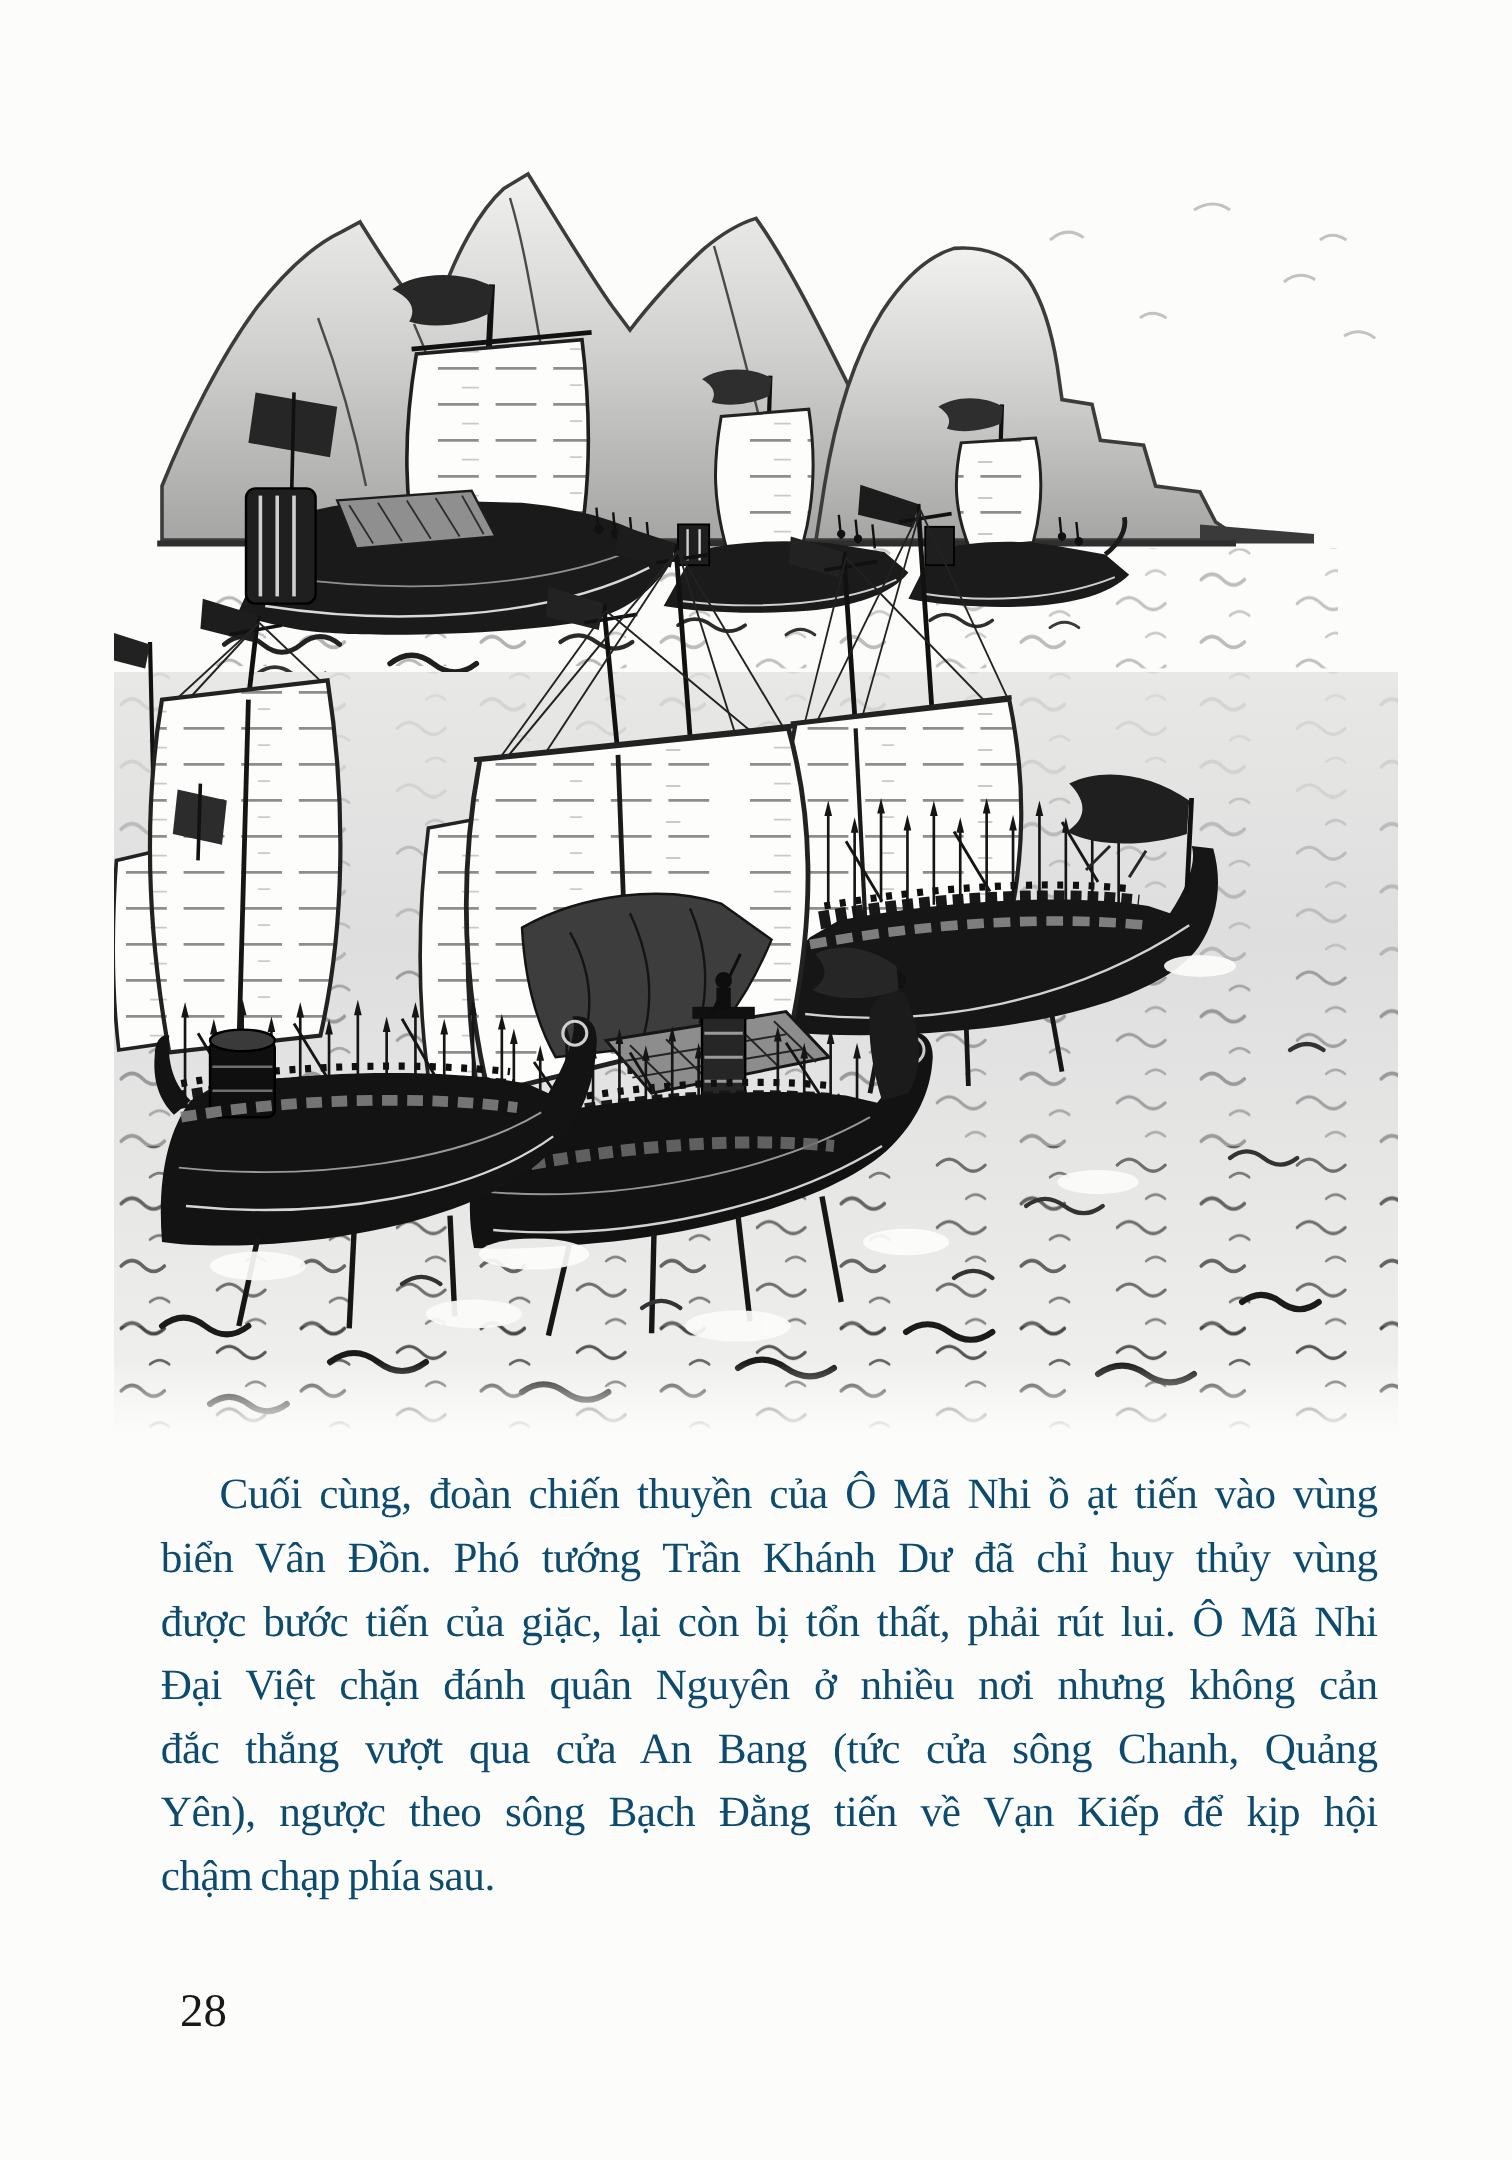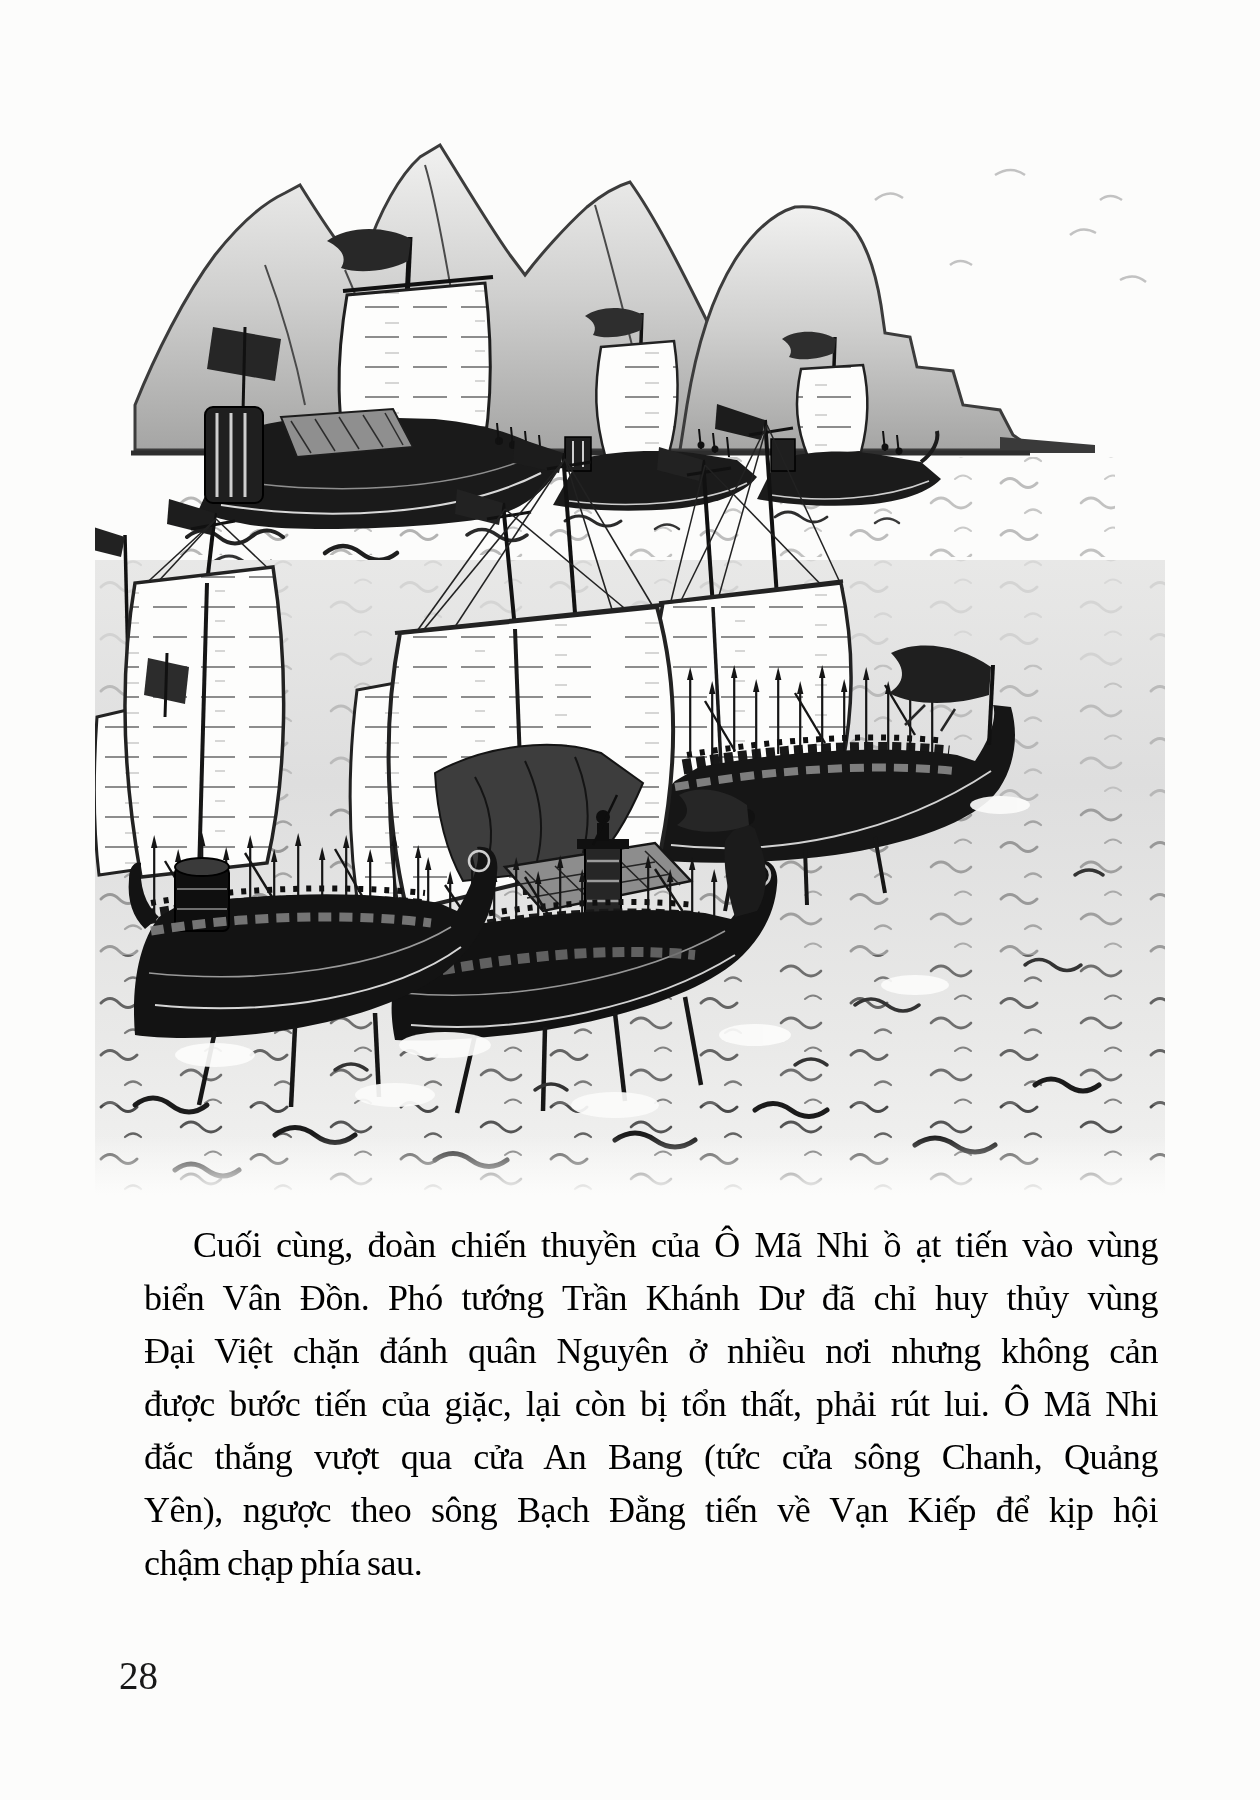--- a/index.html
+++ b/index.html
@@ -1,25 +1,25 @@
 <!DOCTYPE html>
 <html><head>
 <meta charset="utf-8">
 <style>
   html,body{margin:0;padding:0;background:#ffffff;}
   .page{position:relative;width:1260px;height:1800px;background:#fcfcfb;overflow:hidden;
         font-family:"Liberation Serif","DejaVu Serif",serif;}
   .figure{position:absolute;left:95px;top:105px;width:1070px;height:1090px;margin:0;}
   .figure svg{display:block;width:1070px;height:1090px;}
   .para{position:absolute;left:134px;top:1219px;width:1014px;font-size:36px;line-height:53px;
-        color:#000000;letter-spacing:-0.4px;word-spacing:-2px;margin-left:10px;}
+        color:#0c4a6e;letter-spacing:-0.4px;word-spacing:-2px;}
   .line{text-align:justify;text-align-last:justify;}
   .line.first{text-indent:49px;}
   .line.last{text-align-last:left;}
-  .pagenum{position:absolute;left:119px;top:1653px;font-size:39px;line-height:46px;color:#181818;}
+  .pagenum{position:absolute;left:150px;top:1653px;font-size:39px;line-height:46px;color:#181818;}
 </style>
 </head>
 <body>
 
 <div class="page">
 
   <figure class="figure">
     <svg viewBox="0 0 1070 1090" xmlns="http://www.w3.org/2000/svg">
       <defs>
         <linearGradient id="mGrad" x1="0" y1="0" x2="0" y2="1">
@@ -405,22 +405,22 @@
             <path d="M440,985 q16,-12 32,0"></path>
         </g>
         <rect x="0" y="1030" width="1070" height="60" fill="url(#fadeG)"></rect>
       </g>
     </svg>
   </figure>
 
   <div class="para">
       <div class="line first">Cuối cùng, đoàn chiến thuyền của Ô Mã Nhi ồ ạt tiến vào vùng</div>
       <div class="line">biển Vân Đồn. Phó tướng Trần Khánh Dư đã chỉ huy thủy vùng</div>
+      <div class="line">được bước tiến của giặc, lại còn bị tổn thất, phải rút lui. Ô Mã Nhi</div>
       <div class="line">Đại Việt chặn đánh quân Nguyên ở nhiều nơi nhưng không cản</div>
-      <div class="line">được bước tiến của giặc, lại còn bị tổn thất, phải rút lui. Ô Mã Nhi</div>
       <div class="line">đắc thắng vượt qua cửa An Bang (tức cửa sông Chanh, Quảng</div>
       <div class="line">Yên), ngược theo sông Bạch Đằng tiến về Vạn Kiếp để kịp hội</div>
       <div class="line last">chậm chạp phía sau.</div>
     </div>
 
   <div class="pagenum">28</div>
 
 </div>
 
 </body></html>

